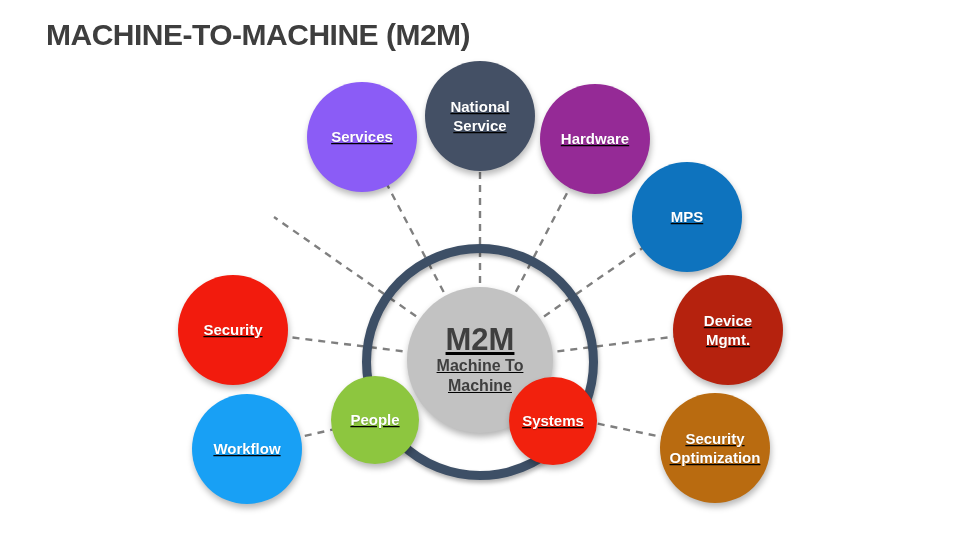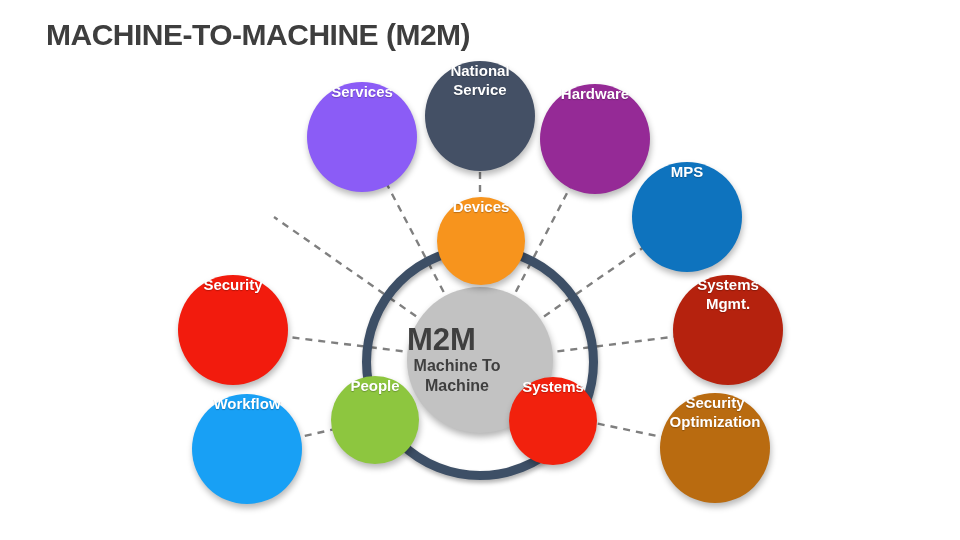--- a/index.html
+++ b/index.html
@@ -37,25 +37,26 @@
   }
   .dash {
     stroke-width: 2.4;
     stroke-dasharray: 7 6;
     fill: none;
   }
   .node {
     position: absolute;
     border-radius: 50%;
     display: flex;
-    align-items: flex-start;
+    align-items: center;
     justify-content: center;
     text-align: center;
     z-index: 2;
     box-shadow: 1px 4px 6px rgba(0,0,0,0.28);
+    text-decoration: underline;
   }
   .node span {
     display: block;
     color: #ffffff;
     font-weight: bold;
     font-size: 15px;
     line-height: 1.28;
     text-shadow: 0 1px 1px rgba(0,0,0,0.25);
   }
   .outer { width: 110px; height: 110px; }
@@ -114,44 +115,41 @@
     <line class="dash" x1="375" y1="420" x2="247" y2="449" style="stroke: rgb(127, 127, 127);"></line>
     <line class="dash" x1="585" y1="421" x2="715" y2="448" style="stroke: rgb(127, 127, 127);"></line>
     <circle class="ring" cx="480" cy="362" r="113.5" style="stroke: rgb(61, 79, 102);"></circle>
   </svg>
 
   <div class="node centerNode" style="background: rgb(194, 194, 194);">
     <span class="big" style="color: rgb(63, 63, 63);">M2M</span>
     <span class="sub" style="color: rgb(63, 63, 63);">Machine To Machine</span>
   </div>
 
-  <div class="node inner n-devices" style="background: rgb(247, 148, 29);">
-    <span>Devices</span>
-  </div>
   <div class="node inner n-people" style="background: rgb(141, 198, 63);">
     <span>People</span>
   </div>
   <div class="node inner n-systems" style="background: rgb(242, 33, 13);">
     <span>Systems</span>
   </div>
 
   <div class="node outer n-services" style="background: #8b5cf6;">
     <span>Services</span>
   </div>
   <div class="node outer n-national" style="background: rgb(68, 80, 101);">
     <span class="w80">National Service</span>
   </div>
   <div class="node outer n-mps" style="background: rgb(14, 115, 190);">
     <span>MPS</span>
   </div>
   <div class="node outer n-hardware" style="background: rgb(149, 42, 150);">
     <span>Hardware</span>
   </div>
   <div class="node outer n-devmgmt" style="background: rgb(181, 34, 14);">
-    <span class="w72">Systems Mgmt.</span>
+    <span class="w72">Device Mgmt.</span>
   </div>
   <div class="node outer n-svcopt" style="background: rgb(185, 107, 16);">
     <span class="w106">Security Optimization</span>
   </div>
   <div class="node outer n-security" style="background: rgb(242, 27, 13);">
     <span>Security</span>
   </div>
   <div class="node outer n-workflow" style="background: rgb(24, 160, 245);">
     <span>Workflow</span>
   </div>

